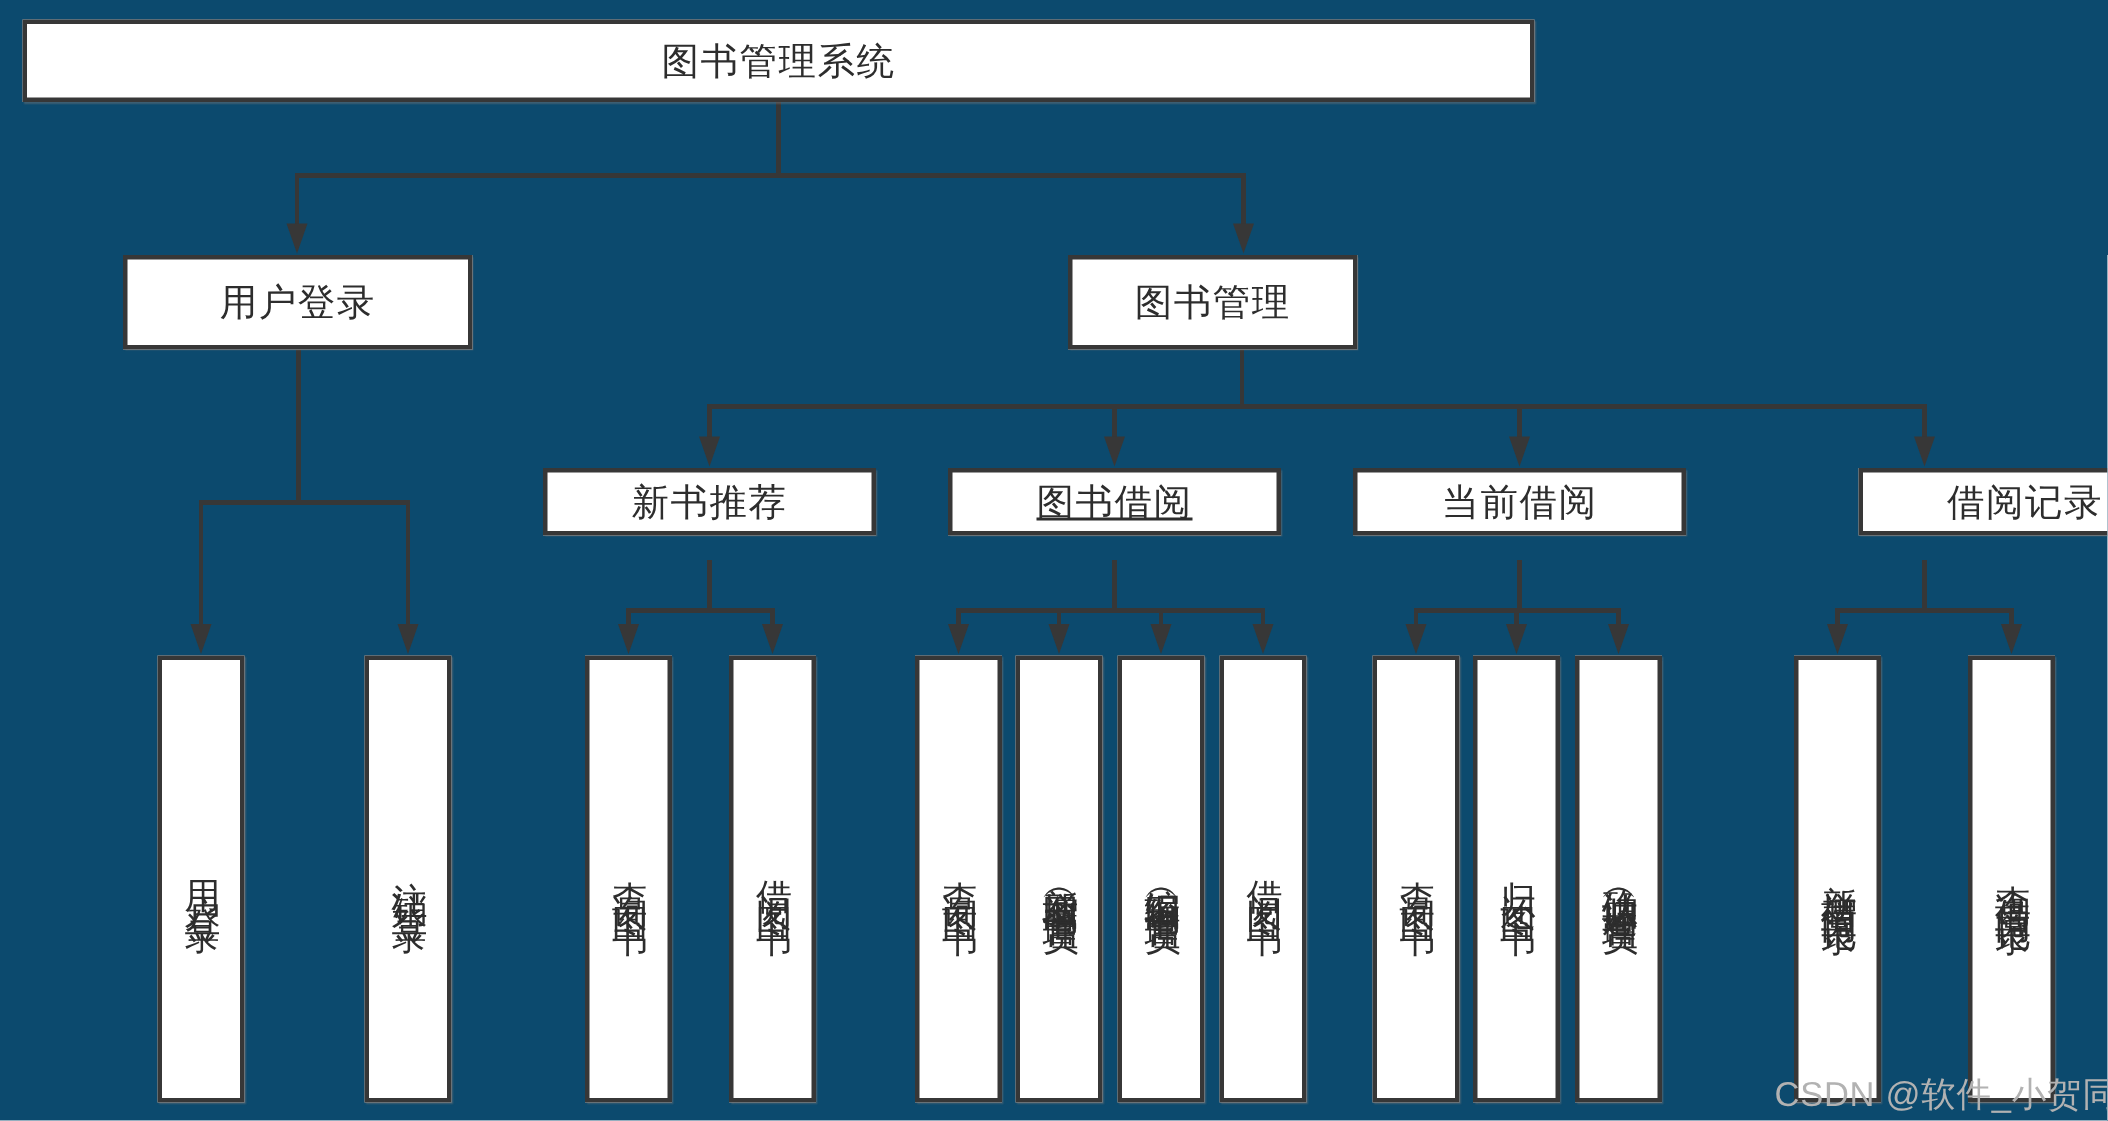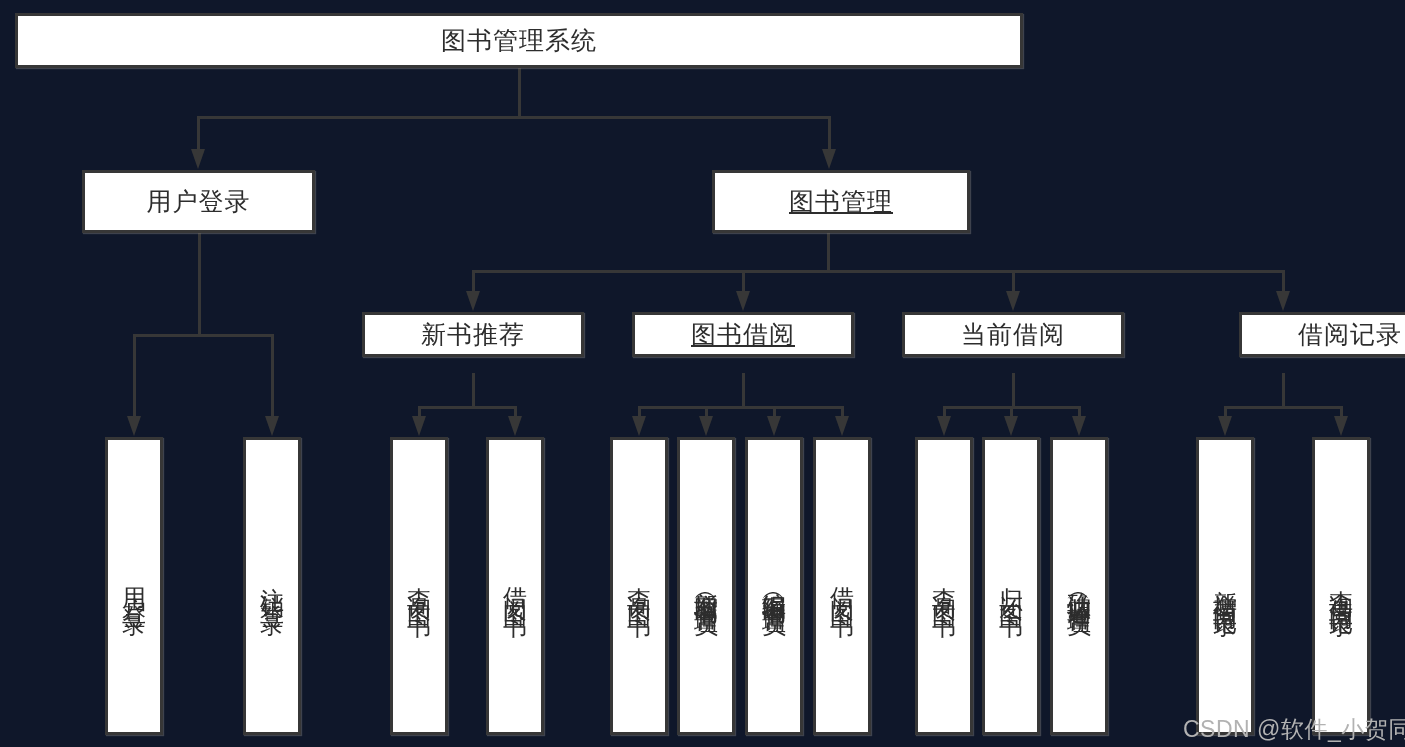--- a/index.html
+++ b/index.html
@@ -1,19 +1,19 @@
 <!DOCTYPE html>
 <html><head>
 <meta charset="utf-8">
 <style>
   html,body{margin:0;padding:0;background:#ffffff;}
   .stage{
     position:relative;
     width:1405px;height:747px;
-    background:#0f172a;
+    background:#0c4a6e;
     overflow:hidden;
     font-family:"Liberation Sans","DejaVu Sans",sans-serif;
   }
   .wires{position:absolute;left:0;top:0;z-index:1;}
   .node{
     position:absolute;
     background:#ffffff;
     border:3px solid #373737;
     box-sizing:border-box;
     display:flex;align-items:center;justify-content:center;
@@ -22,21 +22,21 @@
     box-shadow:1px 1px 1px rgba(120,120,120,0.45);
   }
   .hlabel{
     font-size:25px;
     letter-spacing:1px;
     white-space:nowrap;
     color:#2d2d2d;
   }
   .root{left:15px;top:13px;width:1008px;height:55px;}
   .lv2a{left:82px;top:170px;width:233px;height:63px;}
-  .lv2b{left:712px;top:170px;width:258px;height:63px;text-decoration:underline;}
+  .lv2b{left:712px;top:170px;width:193px;height:63px;}
   .lv3{top:312px;width:222px;height:45px;}
   .m0{left:362px;} .m1{left:632px;text-decoration:underline;} .m2{left:902px;} .m3{left:1239px;}
   .leaf{top:437px;width:58px;height:298px;}
   .vlabel{
     writing-mode:vertical-rl;
     text-orientation:mixed;
     font-size:24px;
     letter-spacing:9px;
     line-height:1;
     color:#2d2d2d;

